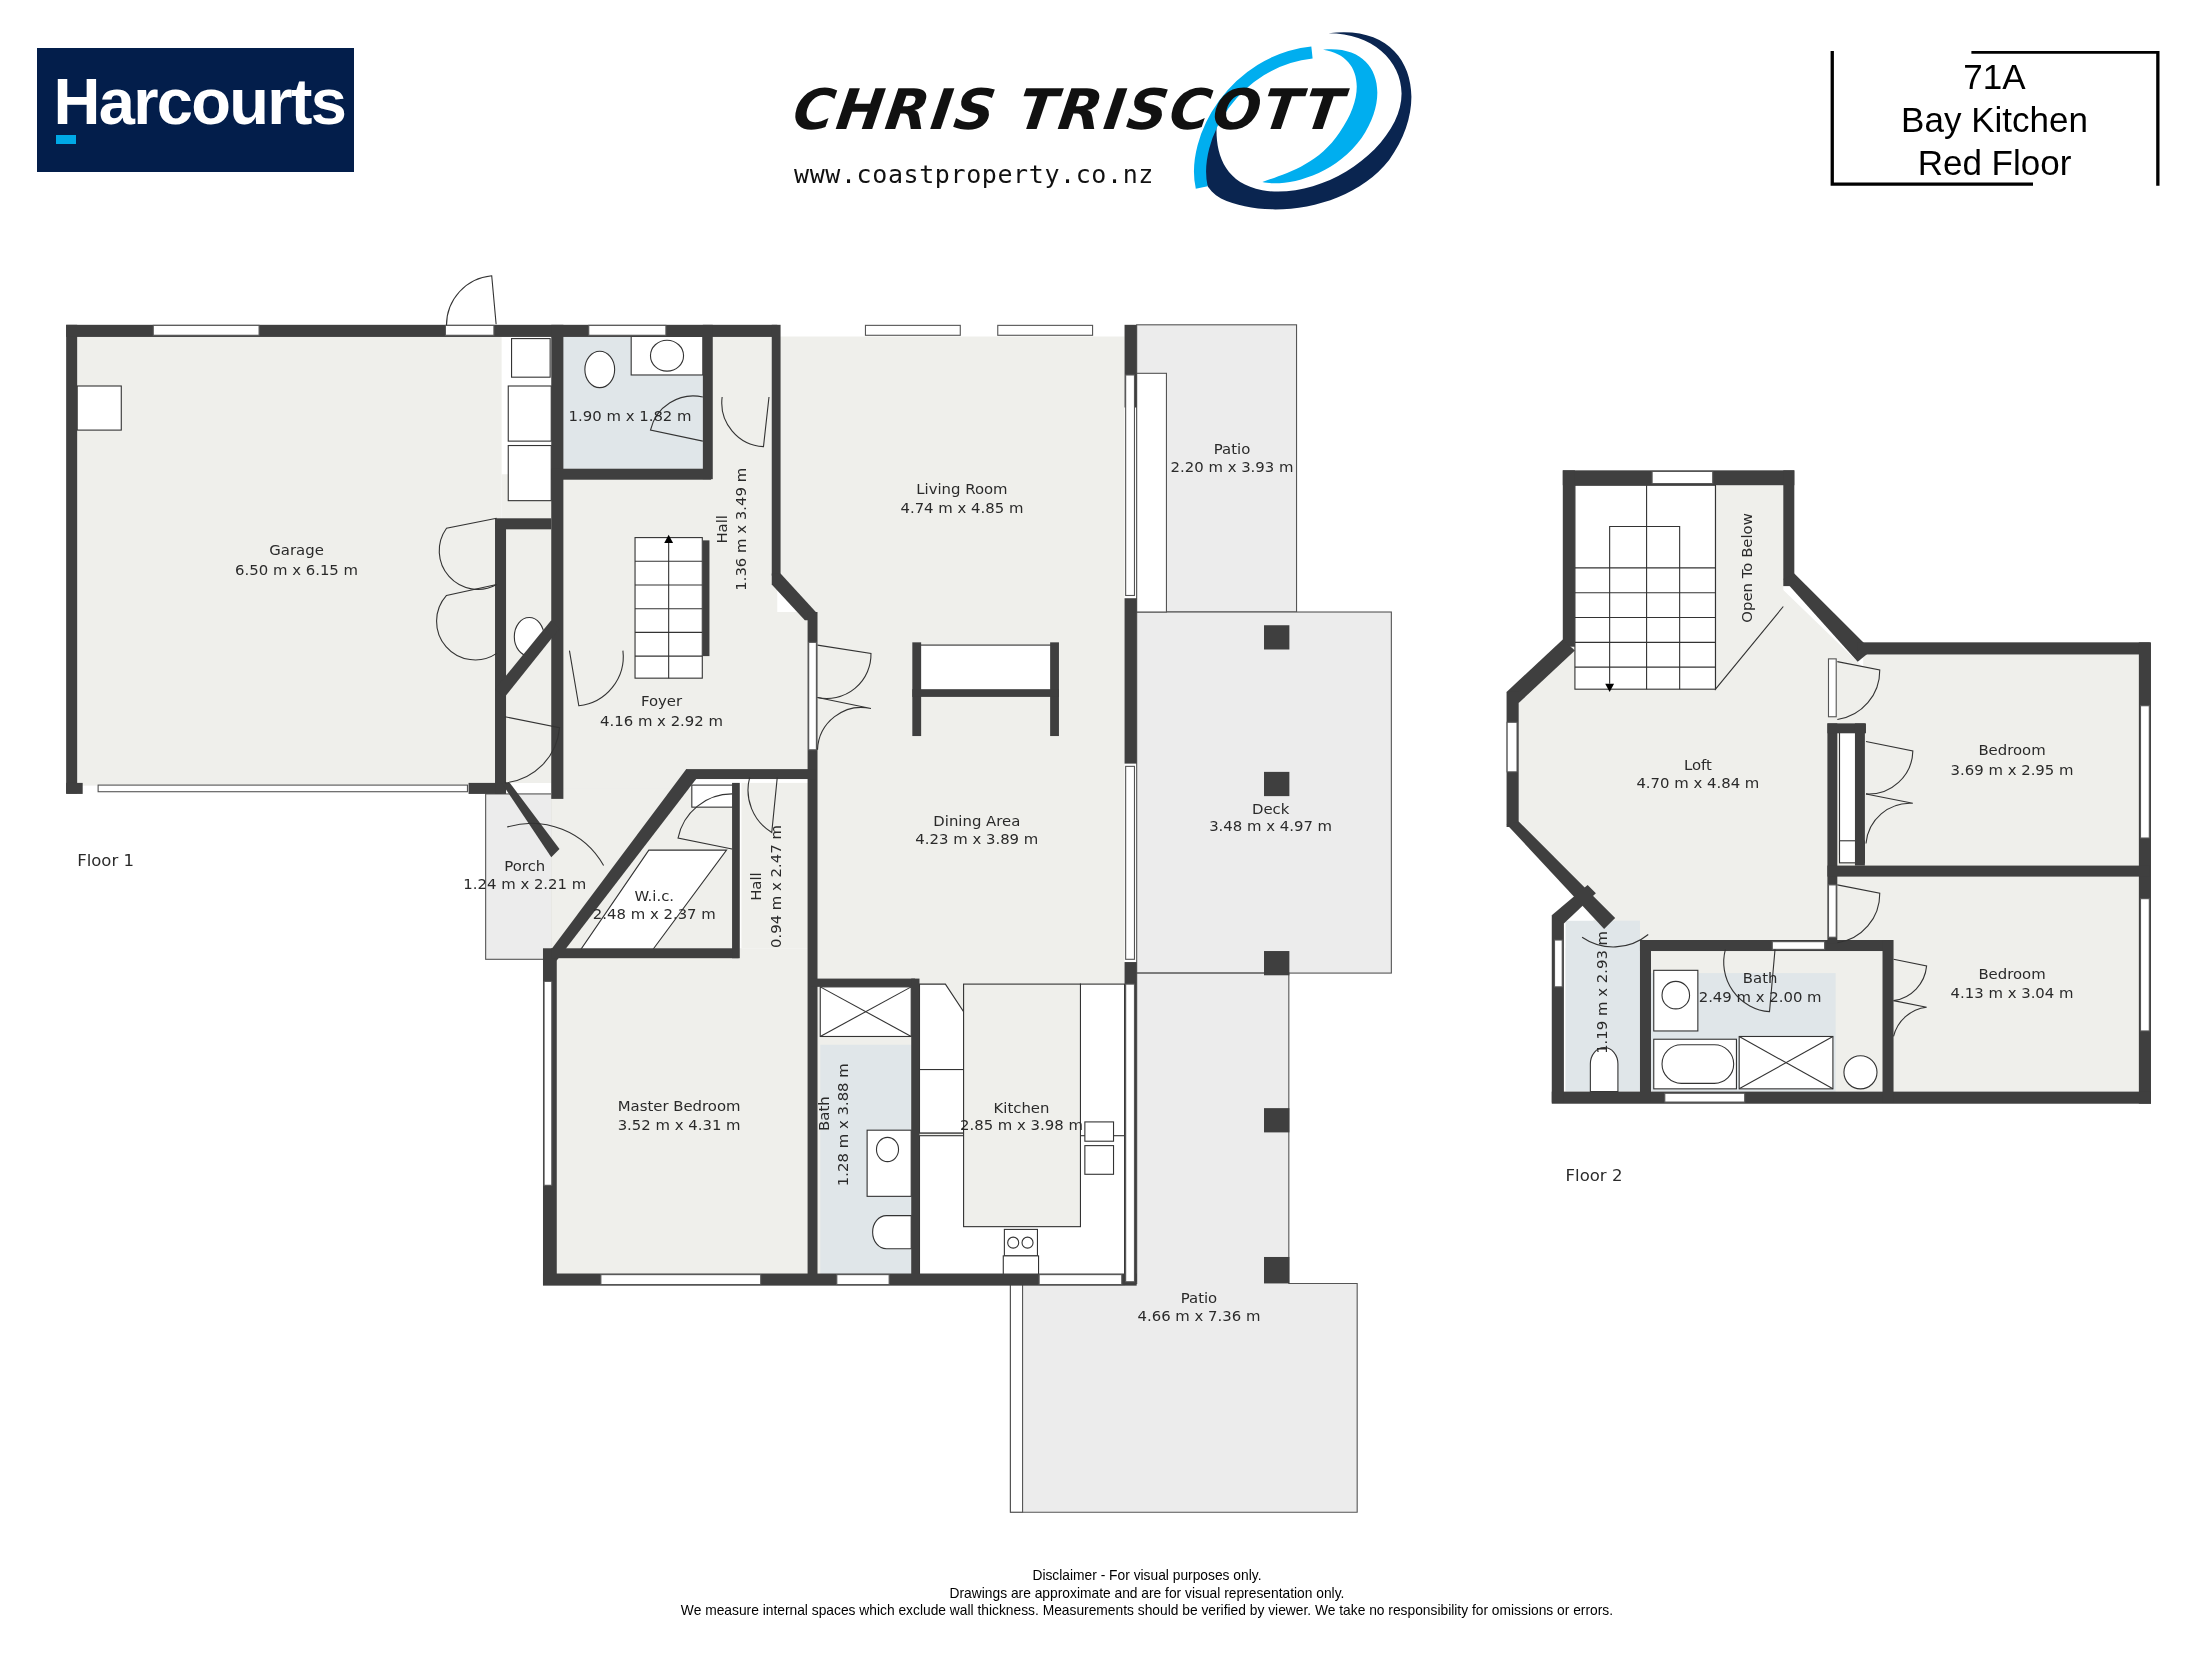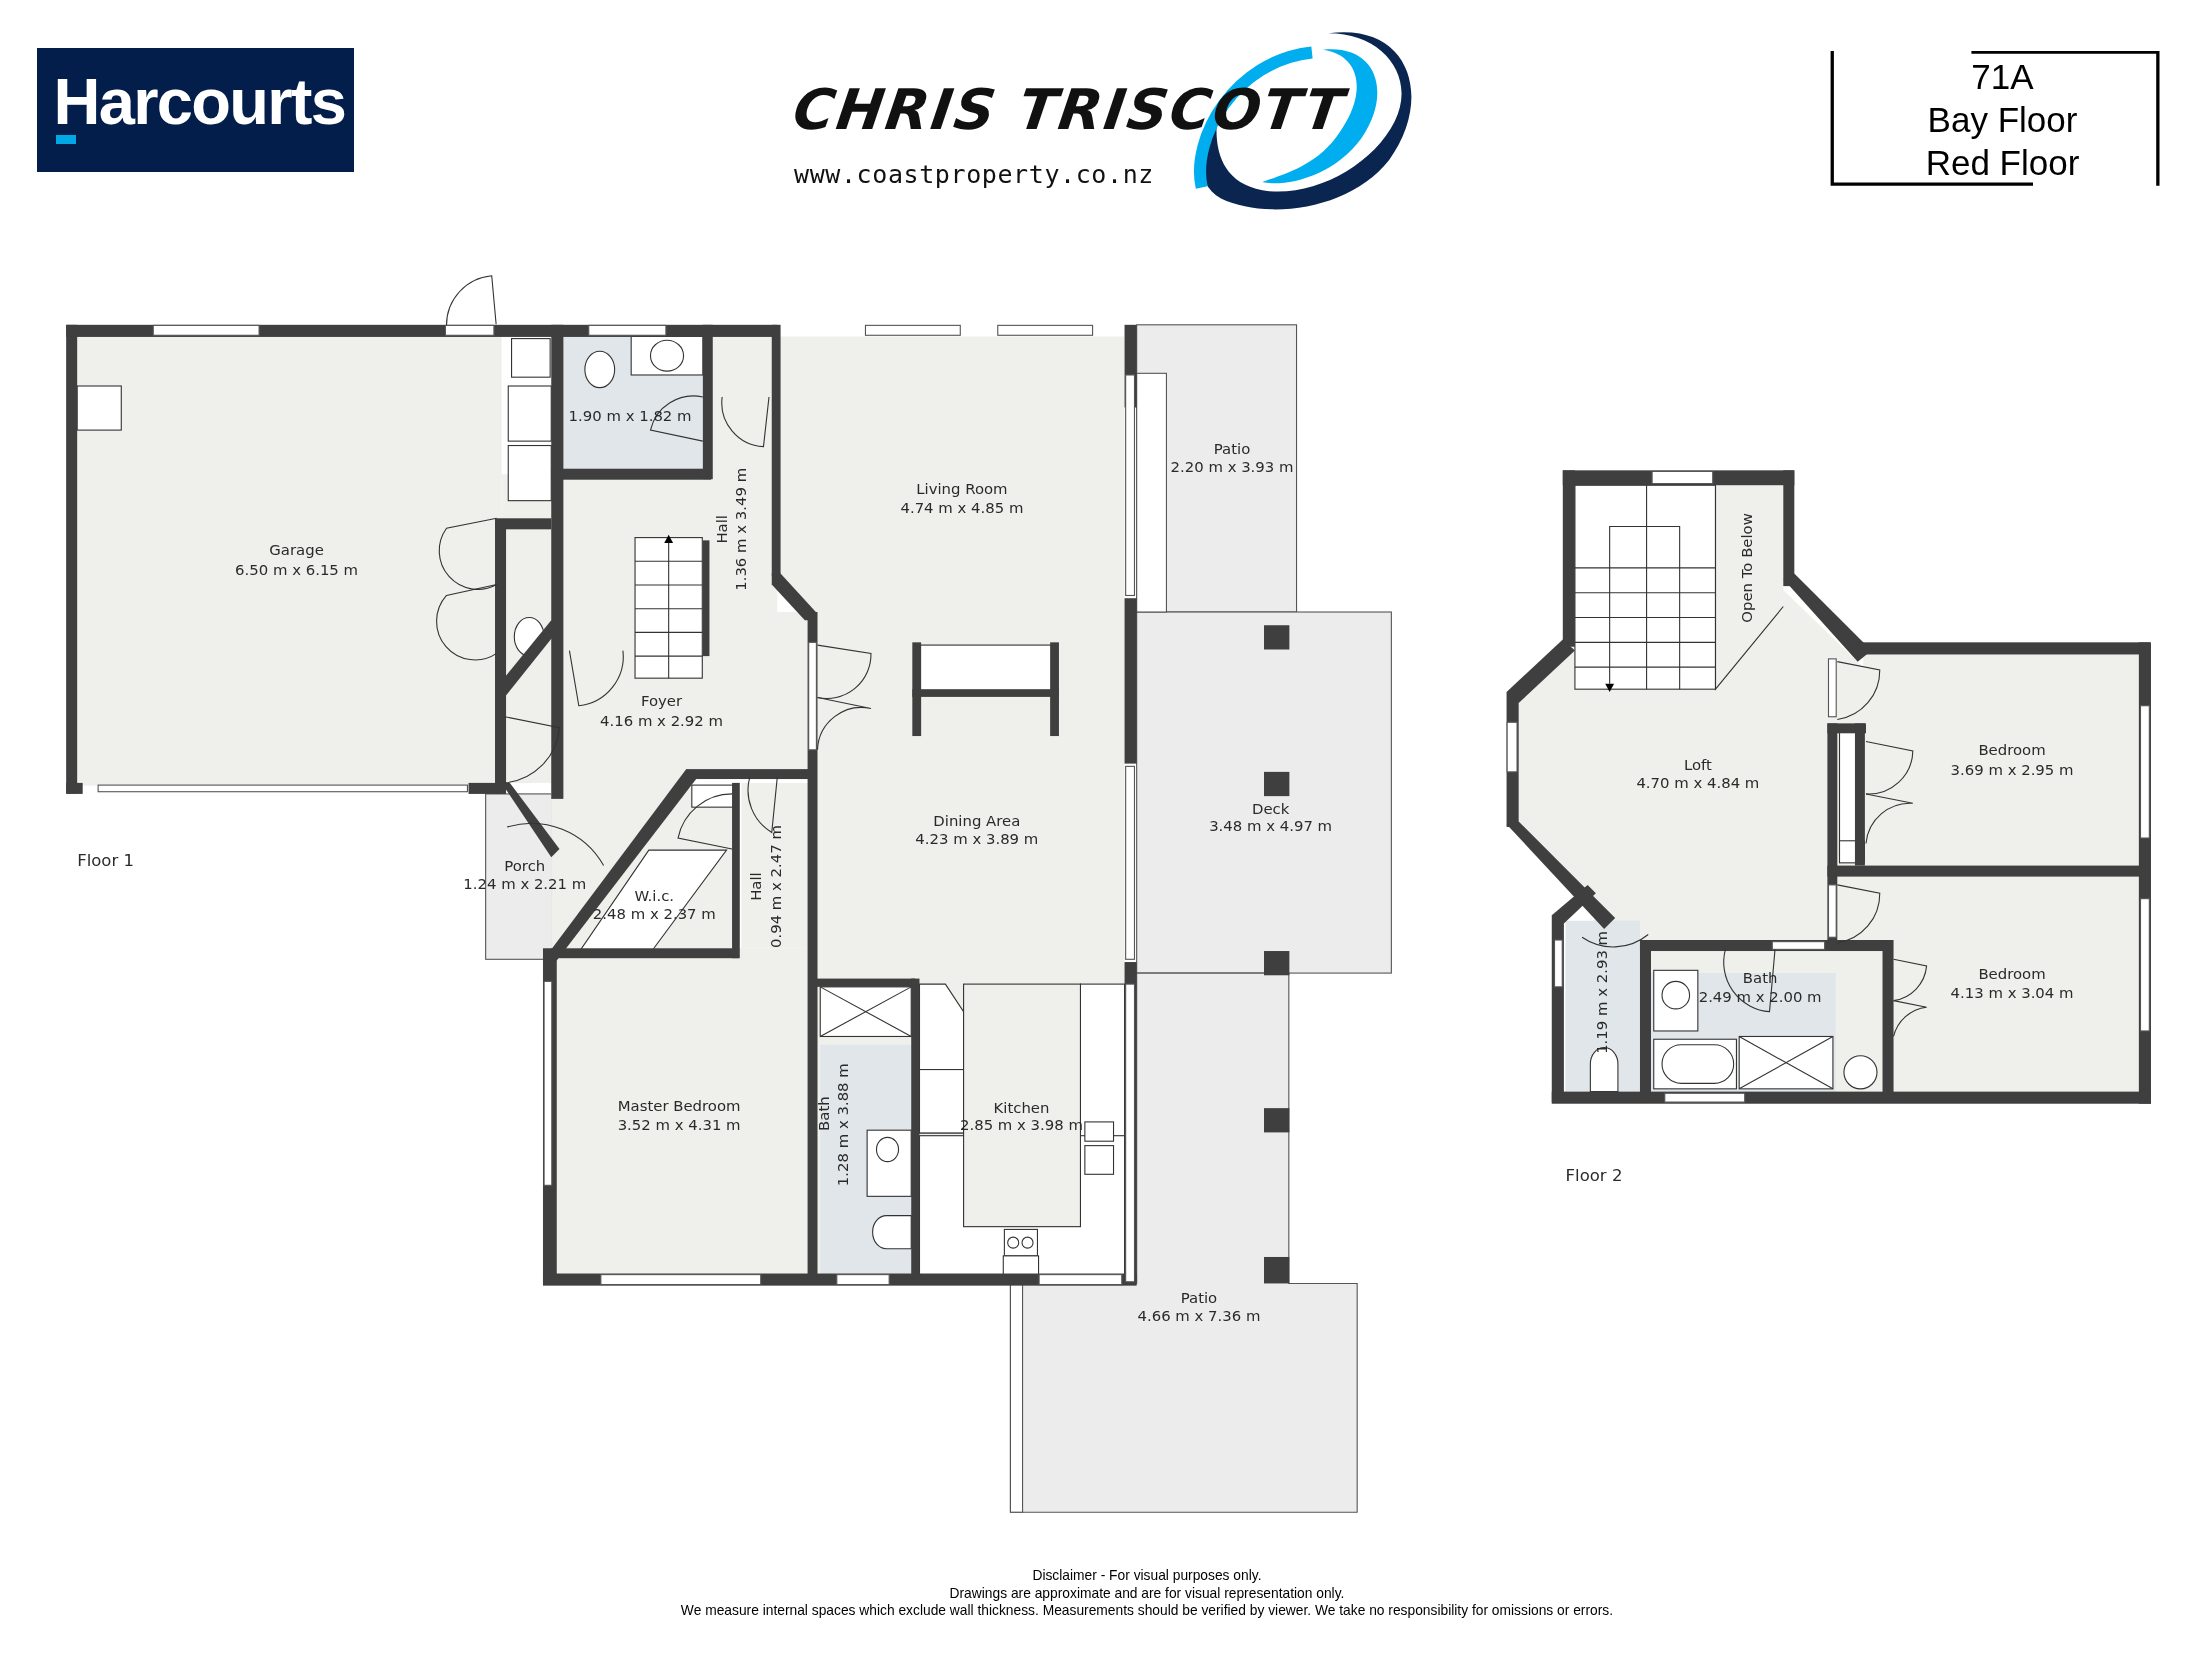--- a/index.html
+++ b/index.html
@@ -40,23 +40,23 @@
 <div class="agent">
   <div class="agent-name">CHRIS TRISCOTT</div>
   <div class="agent-url">www.coastproperty.co.nz</div>
 </div>
 
 <div class="addr">
   <svg width="331" height="143" style="position:absolute;left:0;top:0" viewBox="0 0 600 260">
     <polyline points="5,0 5,242 370,242" fill="none" stroke="#000" stroke-width="6"></polyline>
     <polyline points="258,2 597,2 597,245" fill="none" stroke="#000" stroke-width="6"></polyline>
   </svg>
-  <div style="position:absolute;left:8px;top:4.4px;width:331px;">
+  <div style="position:absolute;left:0;top:4.4px;width:331px;">
     <div class="addr-line">71A</div>
-    <div class="addr-line">Bay Floor</div>
+    <div class="addr-line">Bay Kitchen</div>
     <div class="addr-line">Red Floor</div>
   </div>
 </div>
 
 <svg width="2205" height="1654" viewBox="0 0 4000 3000">
 
   <g>
     <rect class="outdoor" x="2062" y="589" width="290" height="521"></rect>
     <rect class="outdoor" x="2062" y="1110" width="462" height="655"></rect>
     <polygon class="outdoor" points="2062,1765 2338,1765 2338,2328 2462,2328 2462,2743 1833,2743 1833,2328 2062,2328"></polygon>

